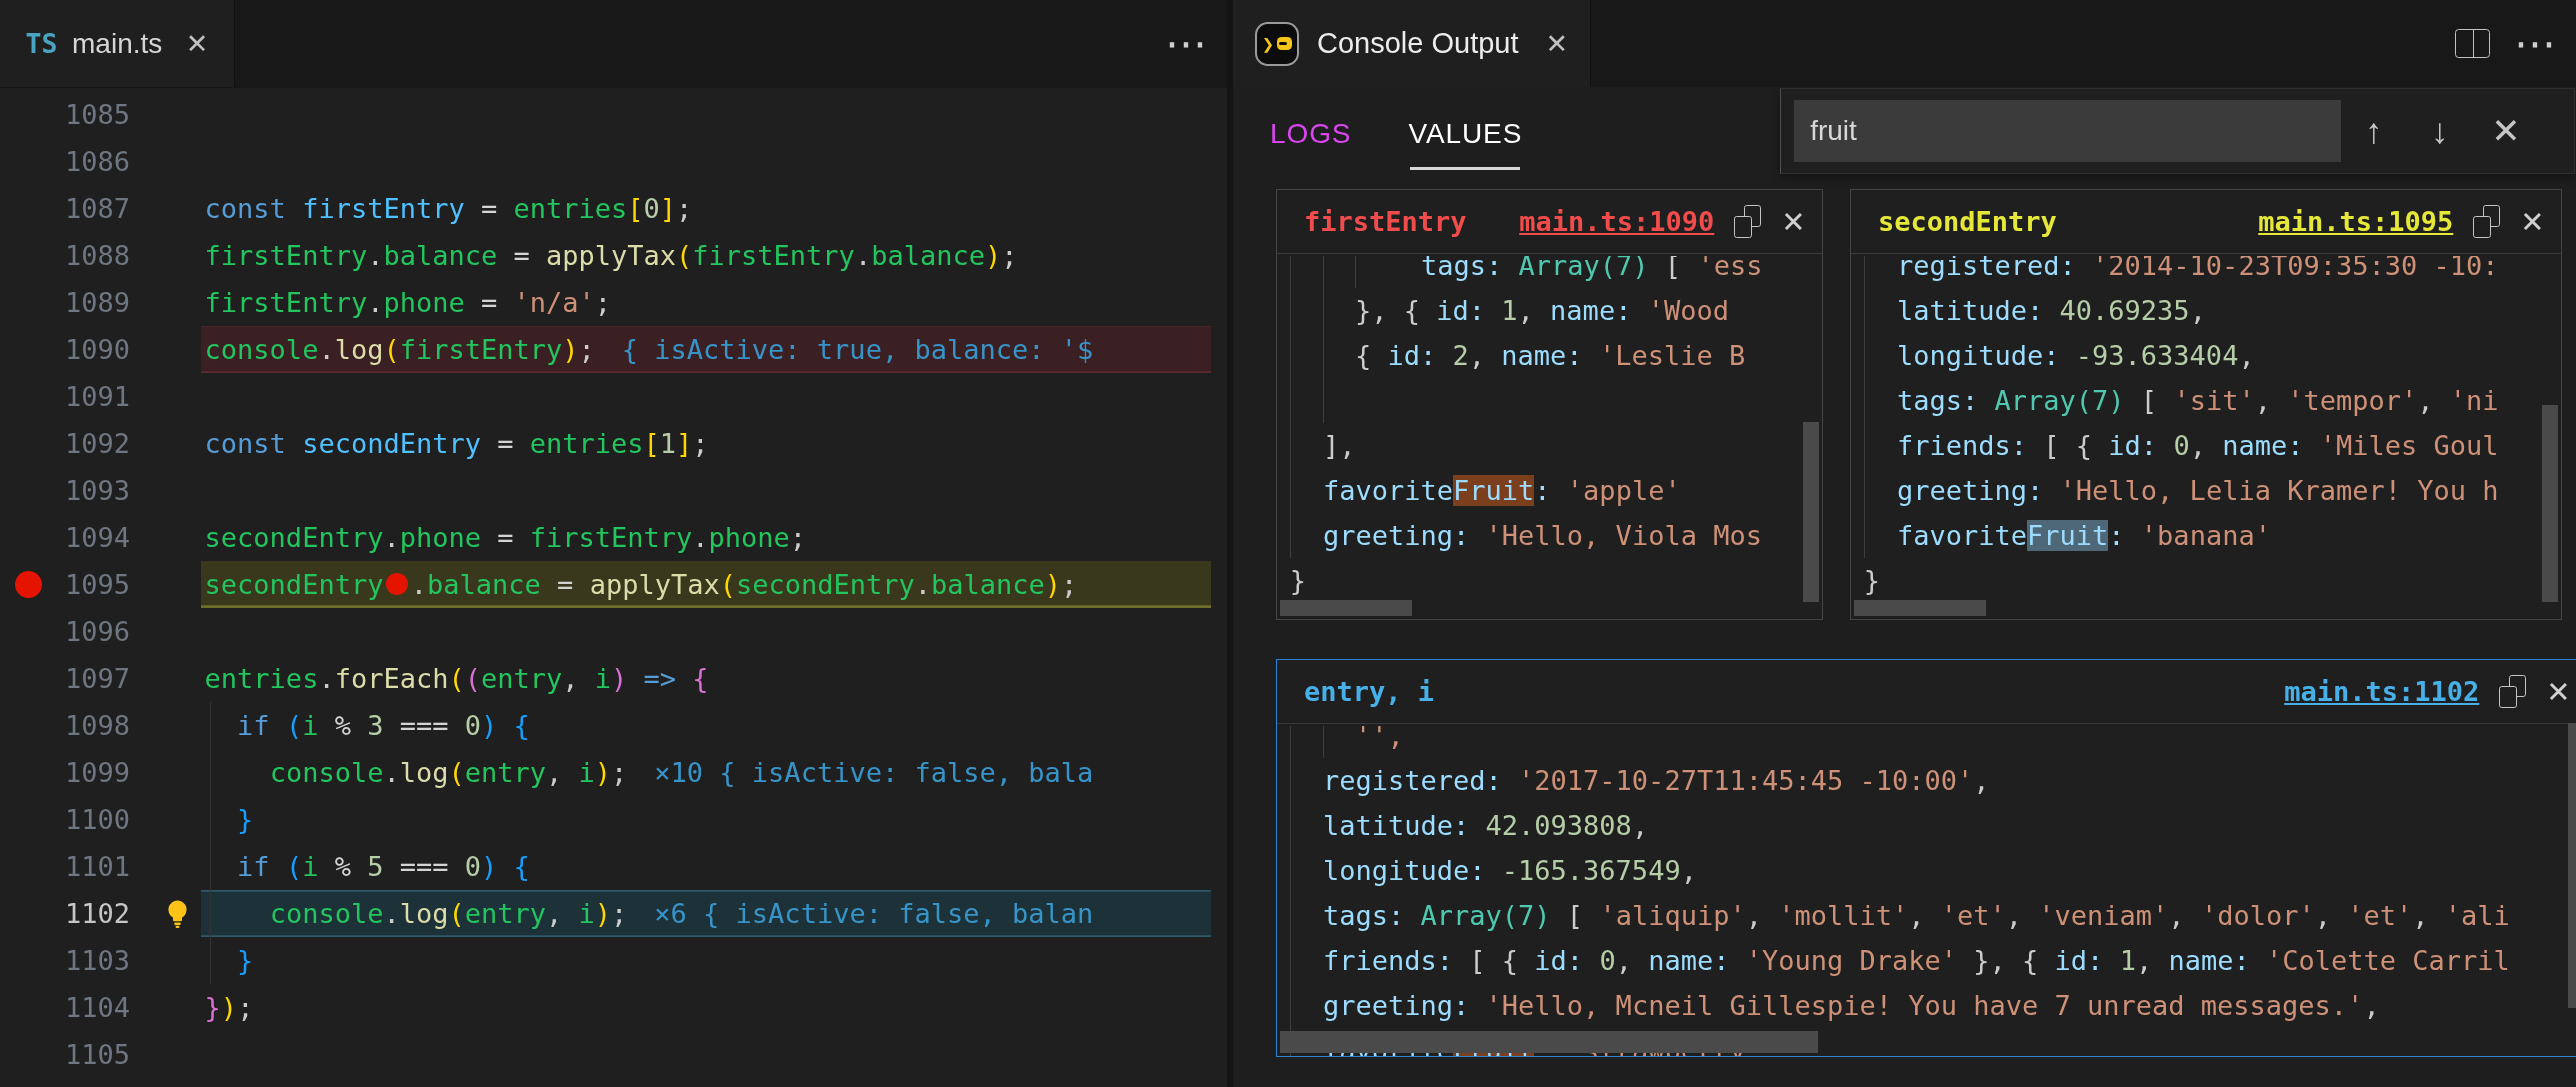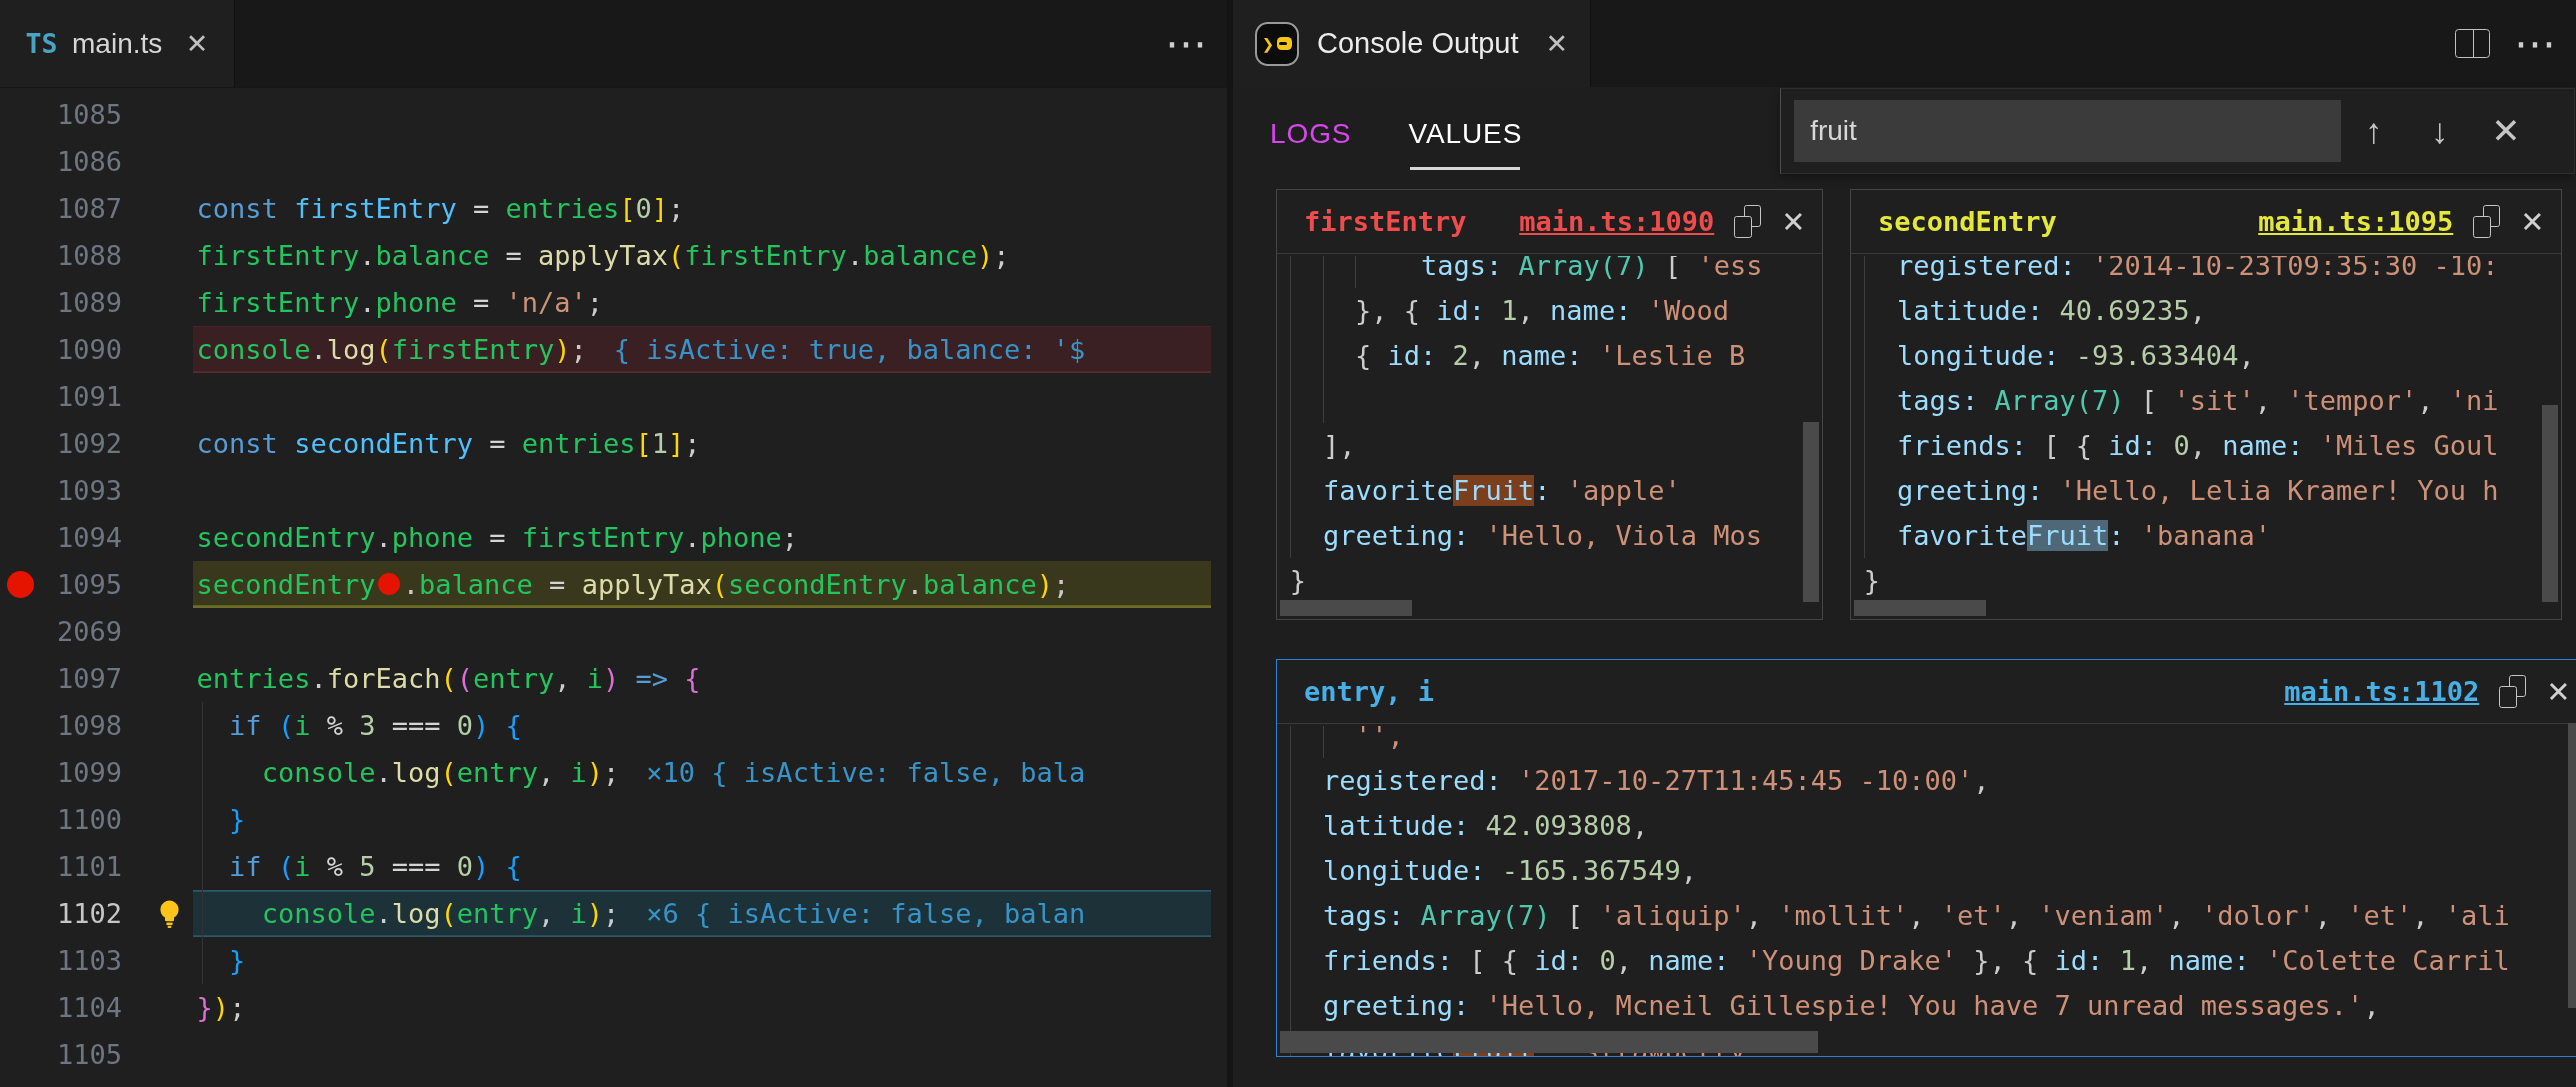--- a/index.html
+++ b/index.html
@@ -13,21 +13,21 @@
        padding:0 25.5px;gap:14.6px;box-sizing:border-box;border-right:0.9px solid #111;}
   .tab-label{color:#d6d6d6;font-size:28px;}
   .ts-badge{color:#4ba3c3;font-weight:bold;font-size:26.5px;font-family:"DejaVu Sans Mono",monospace;}
   .tab-close{color:#c0c0c0;font-size:27px;margin-left:9px;cursor:pointer;}
   .tab-actions{position:absolute;top:0;right:20px;height:87px;display:flex;align-items:center;gap:24px;color:#cfcfcf;}
   .ellipsis{font-size:42px;color:#cfcfcf;line-height:87px;}
   .split-icon{width:33px;height:27px;border:1.8px solid #c2c2c2;border-radius:3.6px;position:relative;}
   .split-icon::after{content:"";position:absolute;left:50%;top:0;bottom:0;width:1.8px;background:#c2c2c2;}
 
   
-  #code-lines{position:absolute;left:0;top:91px;right:16px;}
+  #code-lines{position:absolute;left:0;top:91px;right:16px;padding-left:8px;}
   .code-line{display:flex;height:47px;line-height:47px;font-size:27px;white-space:pre;
              font-family:"DejaVu Sans Mono",monospace;}
   .g-bp{width:40px;flex:none;display:flex;align-items:center;justify-content:center;}
   .bp-dot{width:27px;height:27px;border-radius:50%;background:#e51400;}
   .g-num{width:106px;flex:none;text-align:right;padding-right:24px;box-sizing:border-box;color:#6e7681;}
   .g-glyph{width:47px;flex:none;display:flex;align-items:center;justify-content:center;}
   .line-content{flex:1;padding-left:3.6px;position:relative;overflow:hidden;}
   .guide{position:absolute;left:9px;top:0;bottom:0;width:0.9px;background:#333;}
   .hl-log .line-content{background:#3a2023;box-shadow:inset 0 -1.8px 0 #5d2a30,inset 0 0.9px 0 #4a2428;}
   .hl-bp .line-content{background:#39381c;box-shadow:inset 0 -2.7px 0 #6e6d2a;}
@@ -128,21 +128,21 @@
         <div class="code-line"><div class="g-bp"></div><div class="g-num">1086</div><div class="g-glyph"></div><div class="line-content"></div></div>
         <div class="code-line"><div class="g-bp"></div><div class="g-num">1087</div><div class="g-glyph"></div><div class="line-content"><span class="tk-kw">const</span><span class="tk-p"> </span><span class="tk-decl">firstEntry</span><span class="tk-op"> = </span><span class="tk-var">entries</span><span class="tk-b1">[</span><span class="tk-num">0</span><span class="tk-b1">]</span><span class="tk-p">;</span></div></div>
         <div class="code-line"><div class="g-bp"></div><div class="g-num">1088</div><div class="g-glyph"></div><div class="line-content"><span class="tk-var">firstEntry</span><span class="tk-p">.</span><span class="tk-var">balance</span><span class="tk-op"> = </span><span class="tk-fn">applyTax</span><span class="tk-b1">(</span><span class="tk-var">firstEntry</span><span class="tk-p">.</span><span class="tk-var">balance</span><span class="tk-b1">)</span><span class="tk-p">;</span></div></div>
         <div class="code-line"><div class="g-bp"></div><div class="g-num">1089</div><div class="g-glyph"></div><div class="line-content"><span class="tk-var">firstEntry</span><span class="tk-p">.</span><span class="tk-var">phone</span><span class="tk-op"> = </span><span class="tk-str">'n/a'</span><span class="tk-p">;</span></div></div>
         <div class="code-line hl-log"><div class="g-bp"></div><div class="g-num">1090</div><div class="g-glyph"></div><div class="line-content"><span class="tk-var">console</span><span class="tk-p">.</span><span class="tk-fn">log</span><span class="tk-b1">(</span><span class="tk-var">firstEntry</span><span class="tk-b1">)</span><span class="tk-p">;</span><span class="ann">{ isActive: true, balance: '$</span></div></div>
         <div class="code-line"><div class="g-bp"></div><div class="g-num">1091</div><div class="g-glyph"></div><div class="line-content"></div></div>
         <div class="code-line"><div class="g-bp"></div><div class="g-num">1092</div><div class="g-glyph"></div><div class="line-content"><span class="tk-kw">const</span><span class="tk-p"> </span><span class="tk-decl">secondEntry</span><span class="tk-op"> = </span><span class="tk-var">entries</span><span class="tk-b1">[</span><span class="tk-num">1</span><span class="tk-b1">]</span><span class="tk-p">;</span></div></div>
         <div class="code-line"><div class="g-bp"></div><div class="g-num">1093</div><div class="g-glyph"></div><div class="line-content"></div></div>
         <div class="code-line"><div class="g-bp"></div><div class="g-num">1094</div><div class="g-glyph"></div><div class="line-content"><span class="tk-var">secondEntry</span><span class="tk-p">.</span><span class="tk-var">phone</span><span class="tk-op"> = </span><span class="tk-var">firstEntry</span><span class="tk-p">.</span><span class="tk-var">phone</span><span class="tk-p">;</span></div></div>
         <div class="code-line hl-bp"><div class="g-bp"><span class="bp-dot"></span></div><div class="g-num">1095</div><div class="g-glyph"></div><div class="line-content"><span class="tk-var">secondEntry</span><span class="inline-bp"></span><span class="tk-p">.</span><span class="tk-var">balance</span><span class="tk-op"> = </span><span class="tk-fn">applyTax</span><span class="tk-b1">(</span><span class="tk-var">secondEntry</span><span class="tk-p">.</span><span class="tk-var">balance</span><span class="tk-b1">)</span><span class="tk-p">;</span></div></div>
-        <div class="code-line"><div class="g-bp"></div><div class="g-num">2069</div><div class="g-glyph"></div><div class="line-content"></div></div>
+        <div class="code-line"><div class="g-bp"></div><div class="g-num">1096</div><div class="g-glyph"></div><div class="line-content"></div></div>
         <div class="code-line"><div class="g-bp"></div><div class="g-num">1097</div><div class="g-glyph"></div><div class="line-content"><span class="tk-var">entries</span><span class="tk-p">.</span><span class="tk-fn">forEach</span><span class="tk-b1">(</span><span class="tk-b2">(</span><span class="tk-var">entry</span><span class="tk-p">, </span><span class="tk-var">i</span><span class="tk-b2">)</span><span class="tk-op"> </span><span class="tk-kw">=&gt;</span><span class="tk-op"> </span><span class="tk-b2">{</span></div></div>
         <div class="code-line"><div class="g-bp"></div><div class="g-num">1098</div><div class="g-glyph"></div><div class="line-content"><span class="guide"></span><span class="tk-p">  </span><span class="tk-kw">if</span><span class="tk-p"> </span><span class="tk-b3">(</span><span class="tk-var">i</span><span class="tk-op"> % </span><span class="tk-num">3</span><span class="tk-op"> === </span><span class="tk-num">0</span><span class="tk-b3">)</span><span class="tk-p"> </span><span class="tk-b3">{</span></div></div>
         <div class="code-line"><div class="g-bp"></div><div class="g-num">1099</div><div class="g-glyph"></div><div class="line-content"><span class="guide"></span><span class="tk-p">    </span><span class="tk-var">console</span><span class="tk-p">.</span><span class="tk-fn">log</span><span class="tk-b1">(</span><span class="tk-var">entry</span><span class="tk-p">, </span><span class="tk-var">i</span><span class="tk-b1">)</span><span class="tk-p">;</span><span class="ann">×10 { isActive: false, bala</span></div></div>
         <div class="code-line"><div class="g-bp"></div><div class="g-num">1100</div><div class="g-glyph"></div><div class="line-content"><span class="guide"></span><span class="tk-p">  </span><span class="tk-b3">}</span></div></div>
         <div class="code-line"><div class="g-bp"></div><div class="g-num">1101</div><div class="g-glyph"></div><div class="line-content"><span class="guide"></span><span class="tk-p">  </span><span class="tk-kw">if</span><span class="tk-p"> </span><span class="tk-b3">(</span><span class="tk-var">i</span><span class="tk-op"> % </span><span class="tk-num">5</span><span class="tk-op"> === </span><span class="tk-num">0</span><span class="tk-b3">)</span><span class="tk-p"> </span><span class="tk-b3">{</span></div></div>
         <div class="code-line hl-current"><div class="g-bp"></div><div class="g-num">1102</div><div class="g-glyph"><svg class="bulb-svg" width="31" height="31" viewBox="0 0 24 24">
               <path fill="#fcc419" d="M12 2a7 7 0 0 0-3.5 13.1V17a1 1 0 0 0 1 1h5a1 1 0 0 0 1-1v-1.9A7 7 0 0 0 12 2z"></path>
               <rect x="9.5" y="19" width="5" height="2" rx="1" fill="#fcc419"></rect>
               <rect x="10.5" y="21.6" width="3" height="1.6" rx="0.8" fill="#fcc419"></rect>
             </svg></div><div class="line-content"><span class="guide"></span><span class="tk-p">    </span><span class="tk-var">console</span><span class="tk-p">.</span><span class="tk-fn">log</span><span class="tk-b1">(</span><span class="tk-var">entry</span><span class="tk-p">, </span><span class="tk-var">i</span><span class="tk-b1">)</span><span class="tk-p">;</span><span class="ann">×6 { isActive: false, balan</span></div></div>

